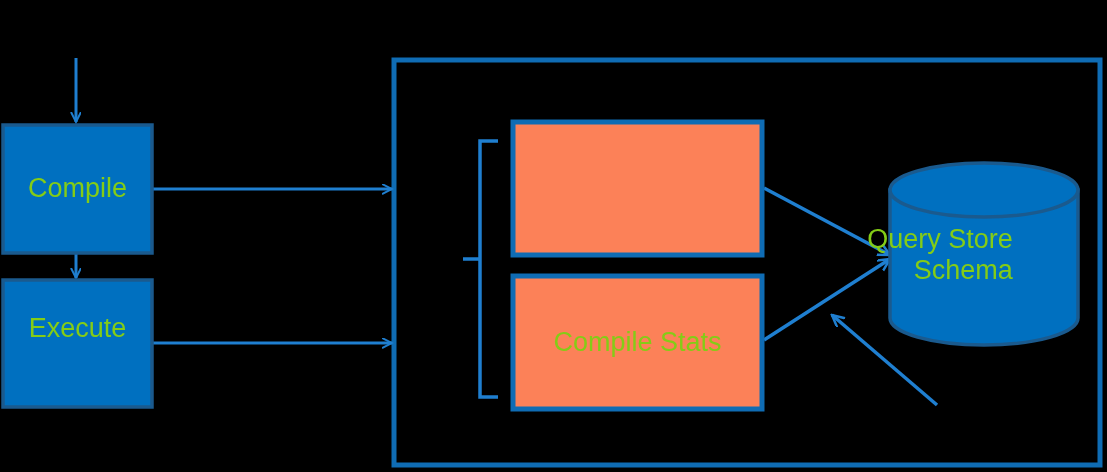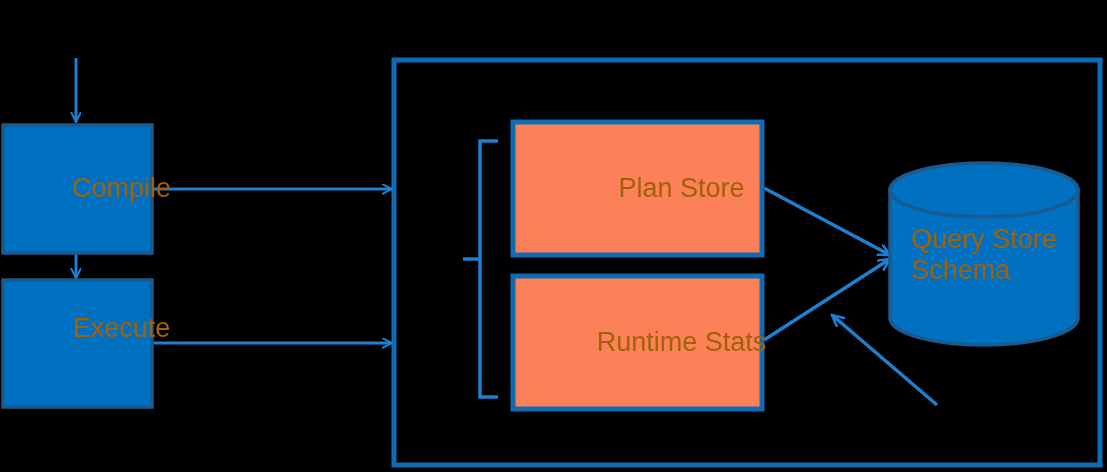--- a/index.html
+++ b/index.html
@@ -21,26 +21,25 @@
     top: 0;
     width: 1107px;
     height: 472px;
     overflow: visible;
   }
   .node-label {
     position: absolute;
     display: flex;
     align-items: center;
     justify-content: center;
-    text-align: left;
-    color: #a16207;
+    text-align: right;
+    color: #84cc16;
     pointer-events: none;
     line-height: 1.15;
     white-space: pre-line;
-    padding-left: 44px;
   }
   .box-label { font-size: 27px; }
   .cyl-label { font-size: 27px; }
 </style>
 </head>
 <body>
 
 <div id="canvas">
 
   <svg class="layer" viewBox="0 0 1107 472">
@@ -85,20 +84,19 @@
     <g>
       <path d="M 890,190 L 890,318 A 94,27 0 0 0 1078,318 L 1078,190 Z" fill="#0070c0" stroke="#1a5a8e" stroke-width="3.5"></path>
       <ellipse cx="984" cy="190" rx="94" ry="27" fill="#0070c0" stroke="#1a5a8e" stroke-width="3.5"></ellipse>
     </g>
   </svg>
 
   <div class="node-label box-label" style="left:3px; top:125px; width:149px; height:128px;">Compile</div>
 
   <div class="node-label box-label" style="left:3px; top:280px; width:149px; height:97px;border-radius:14px;">Execute</div>
 
-  <div class="node-label box-label" style="left:513px; top:122px; width:249px; height:133px;">Plan Store</div>
 
-  <div class="node-label box-label" style="left:513px; top:276px; width:249px; height:133px;">Runtime Stats</div>
+  <div class="node-label box-label" style="left:513px; top:276px; width:249px; height:133px;">Compile Stats</div>
 
   <div class="node-label cyl-label" style="left:846px; top:200px; width:188px; height:110px;">Query Store
 Schema</div>
 
 </div>
 
 </body></html>

